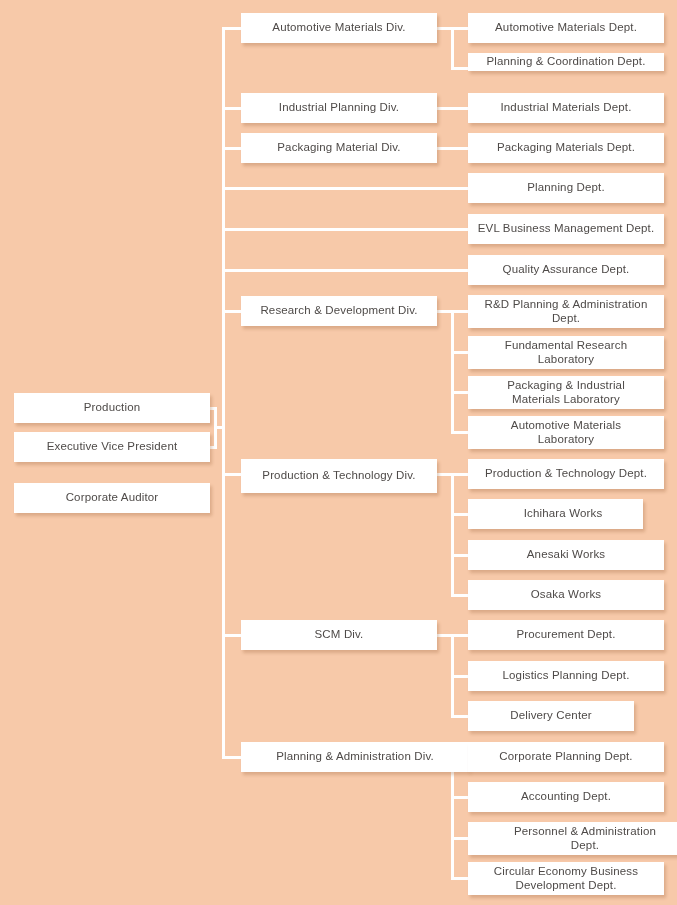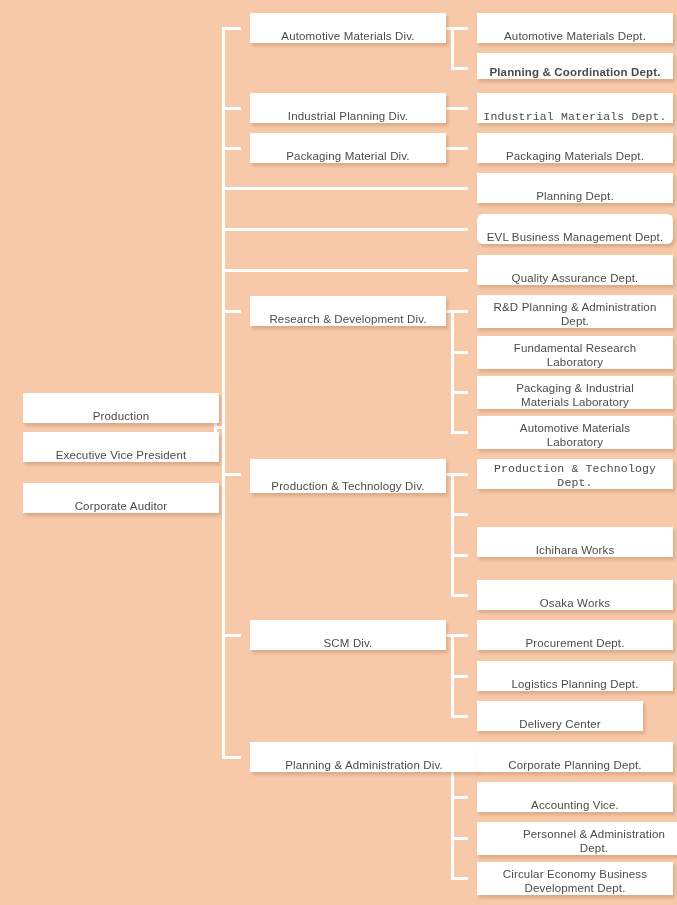--- a/index.html
+++ b/index.html
@@ -12,28 +12,27 @@
   }
   .line{
     position:absolute;
     background:var(--line,#ffffff);
     z-index:1;
   }
   .node{
     position:absolute;
     background:var(--box,#ffffff);
     z-index:2;
-    display:flex;align-items:flex-end;justify-content:center;
+    display:flex;align-items:center;justify-content:center;
     text-align:center;
     color:var(--text,#4e4a48);
     font-size:11.5px;
     line-height:13.5px;
     letter-spacing:0.15px;
     box-shadow:2px 3px 3px var(--shadow,rgba(163,105,65,0.32));
-    margin-left:9px;
   }
   .node span{white-space:pre-line;}
 </style>
 </head>
 <body>
 
 <div class="stage">
     <div class="line" style="left: 222px; top: 26.5px; width: 3px; height: 732px;"></div>
     <div class="line" style="left: 210px; top: 406.5px; width: 7px; height: 3px;"></div>
     <div class="line" style="left: 210px; top: 445.5px; width: 7px; height: 3px;"></div>
@@ -99,33 +98,33 @@
     </div>
     <div class="node" style="left: 241px; top: 620px; width: 196px; height: 30px;">
       <span>SCM Div.</span>
     </div>
     <div class="node" style="left: 241px; top: 742px; width: 228px; height: 30px;">
       <span>Planning &amp; Administration Div.</span>
     </div>
     <div class="node" style="left: 468px; top: 13px; width: 196px; height: 30px;">
       <span>Automotive Materials Dept.</span>
     </div>
-    <div class="node" style="left: 468px; top: 53px; width: 196px; height: 26px; font-weight: bold;">
+    <div class="node" style="left: 468px; top: 53px; width: 196px; height: 18px;">
       <span>Planning &amp; Coordination Dept.</span>
     </div>
-    <div class="node" style="left: 468px; top: 93px; width: 196px; height: 30px; font-family: Liberation Mono, monospace;">
+    <div class="node" style="left: 468px; top: 93px; width: 196px; height: 30px;">
       <span>Industrial Materials Dept.</span>
     </div>
     <div class="node" style="left: 468px; top: 133px; width: 196px; height: 30px;">
       <span>Packaging Materials Dept.</span>
     </div>
     <div class="node" style="left: 468px; top: 173px; width: 196px; height: 30px;">
       <span>Planning Dept.</span>
     </div>
-    <div class="node" style="left: 468px; top: 214px; width: 196px; height: 30px; border-radius: 6px;">
+    <div class="node" style="left: 468px; top: 214px; width: 196px; height: 30px;">
       <span>EVL Business Management Dept.</span>
     </div>
     <div class="node" style="left: 468px; top: 255px; width: 196px; height: 30px;">
       <span>Quality Assurance Dept.</span>
     </div>
     <div class="node" style="left: 468px; top: 295px; width: 196px; height: 33px;">
       <span>R&amp;D Planning &amp; Administration
 Dept.</span>
     </div>
     <div class="node" style="left: 468px; top: 336px; width: 196px; height: 33px;">
@@ -133,43 +132,46 @@
 Laboratory</span>
     </div>
     <div class="node" style="left: 468px; top: 376px; width: 196px; height: 33px;">
       <span>Packaging &amp; Industrial
 Materials Laboratory</span>
     </div>
     <div class="node" style="left: 468px; top: 416px; width: 196px; height: 33px;">
       <span>Automotive Materials
 Laboratory</span>
     </div>
-    <div class="node" style="left: 468px; top: 459px; width: 196px; height: 30px; font-family: Liberation Mono, monospace;">
+    <div class="node" style="left: 468px; top: 459px; width: 196px; height: 30px;">
       <span>Production &amp; Technology Dept.</span>
     </div>
-    <div class="node" style="left: 468px; top: 527px; width: 196px; height: 30px;">
+    <div class="node" style="left: 468px; top: 499px; width: 160px; height: 30px; padding-left: 15px;">
       <span>Ichihara Works</span>
+    </div>
+    <div class="node" style="left: 468px; top: 540px; width: 196px; height: 30px;">
+      <span>Anesaki Works</span>
     </div>
     <div class="node" style="left: 468px; top: 580px; width: 196px; height: 30px;">
       <span>Osaka Works</span>
     </div>
     <div class="node" style="left: 468px; top: 620px; width: 196px; height: 30px;">
       <span>Procurement Dept.</span>
     </div>
     <div class="node" style="left: 468px; top: 661px; width: 196px; height: 30px;">
       <span>Logistics Planning Dept.</span>
     </div>
     <div class="node" style="left: 468px; top: 701px; width: 166px; height: 30px;">
       <span>Delivery Center</span>
     </div>
     <div class="node" style="left: 468px; top: 742px; width: 196px; height: 30px;">
       <span>Corporate Planning Dept.</span>
     </div>
     <div class="node" style="left: 468px; top: 782px; width: 196px; height: 30px;">
-      <span>Accounting Vice.</span>
+      <span>Accounting Dept.</span>
     </div>
     <div class="node" style="left: 468px; top: 822px; width: 196px; height: 33px; padding-left: 19px;">
       <span>Personnel &amp; Administration
 Dept.</span>
     </div>
     <div class="node" style="left: 468px; top: 862px; width: 196px; height: 33px;">
       <span>Circular Economy Business
 Development Dept.</span>
     </div>
   </div>

